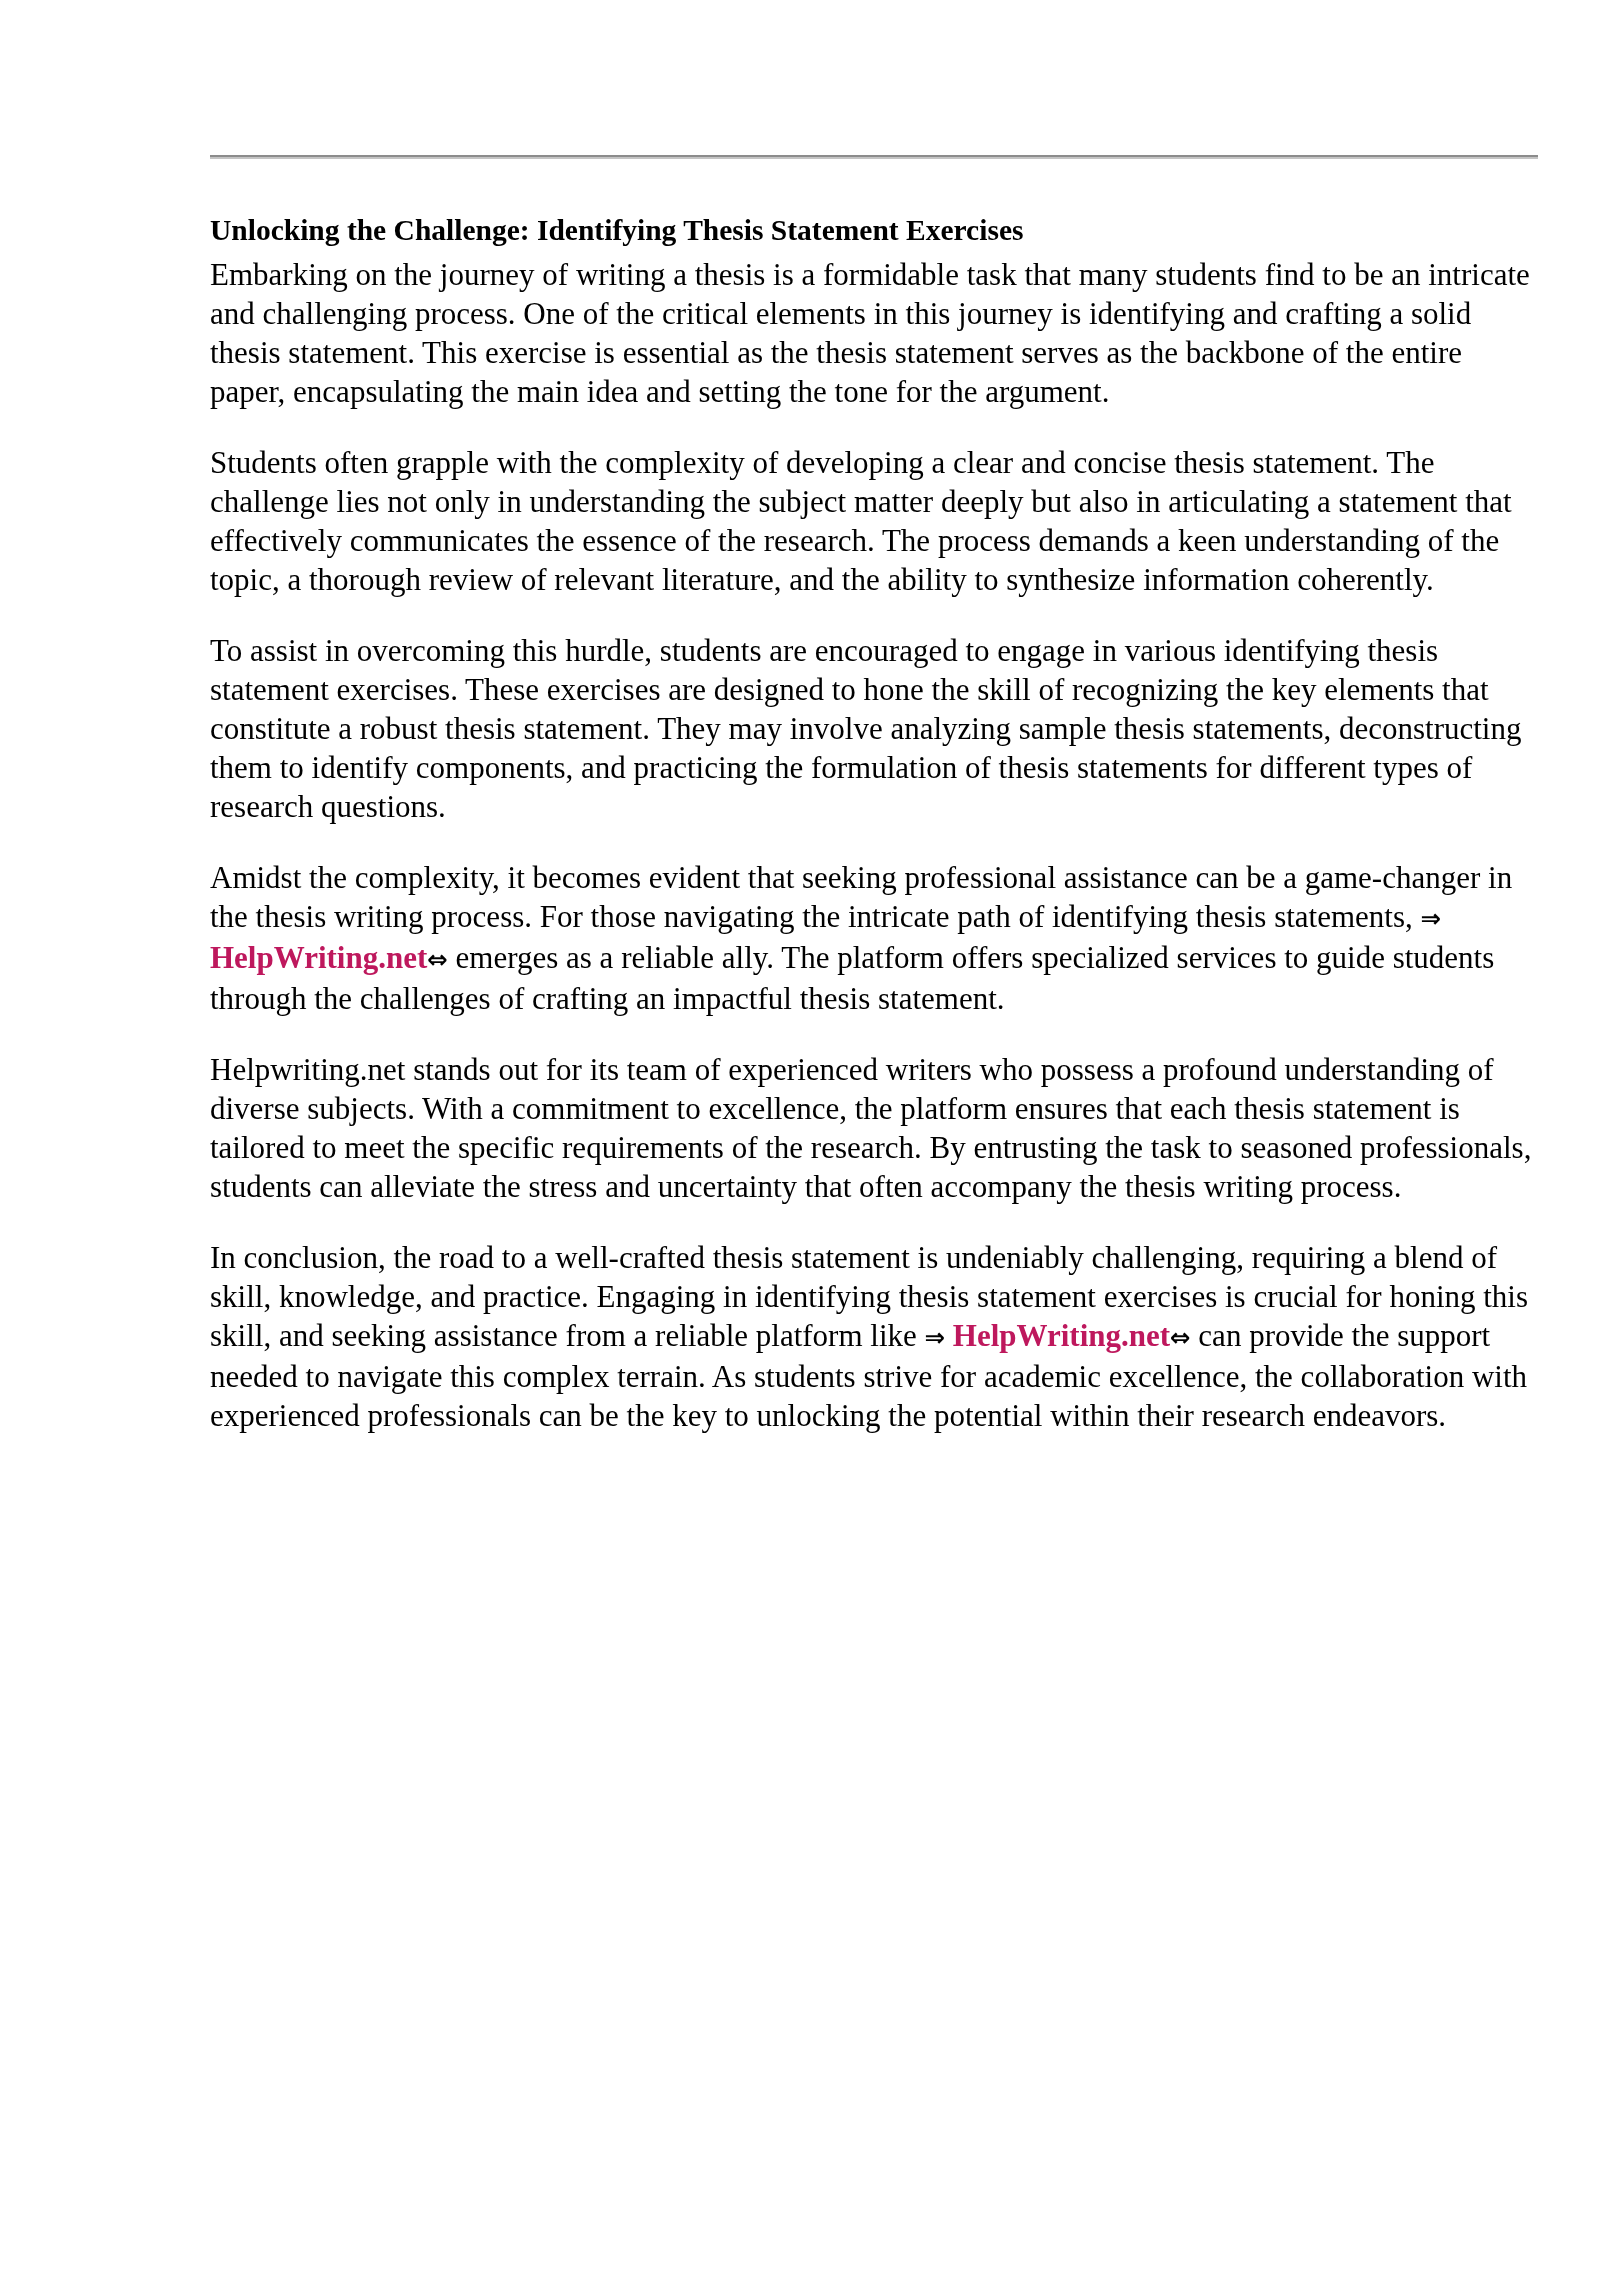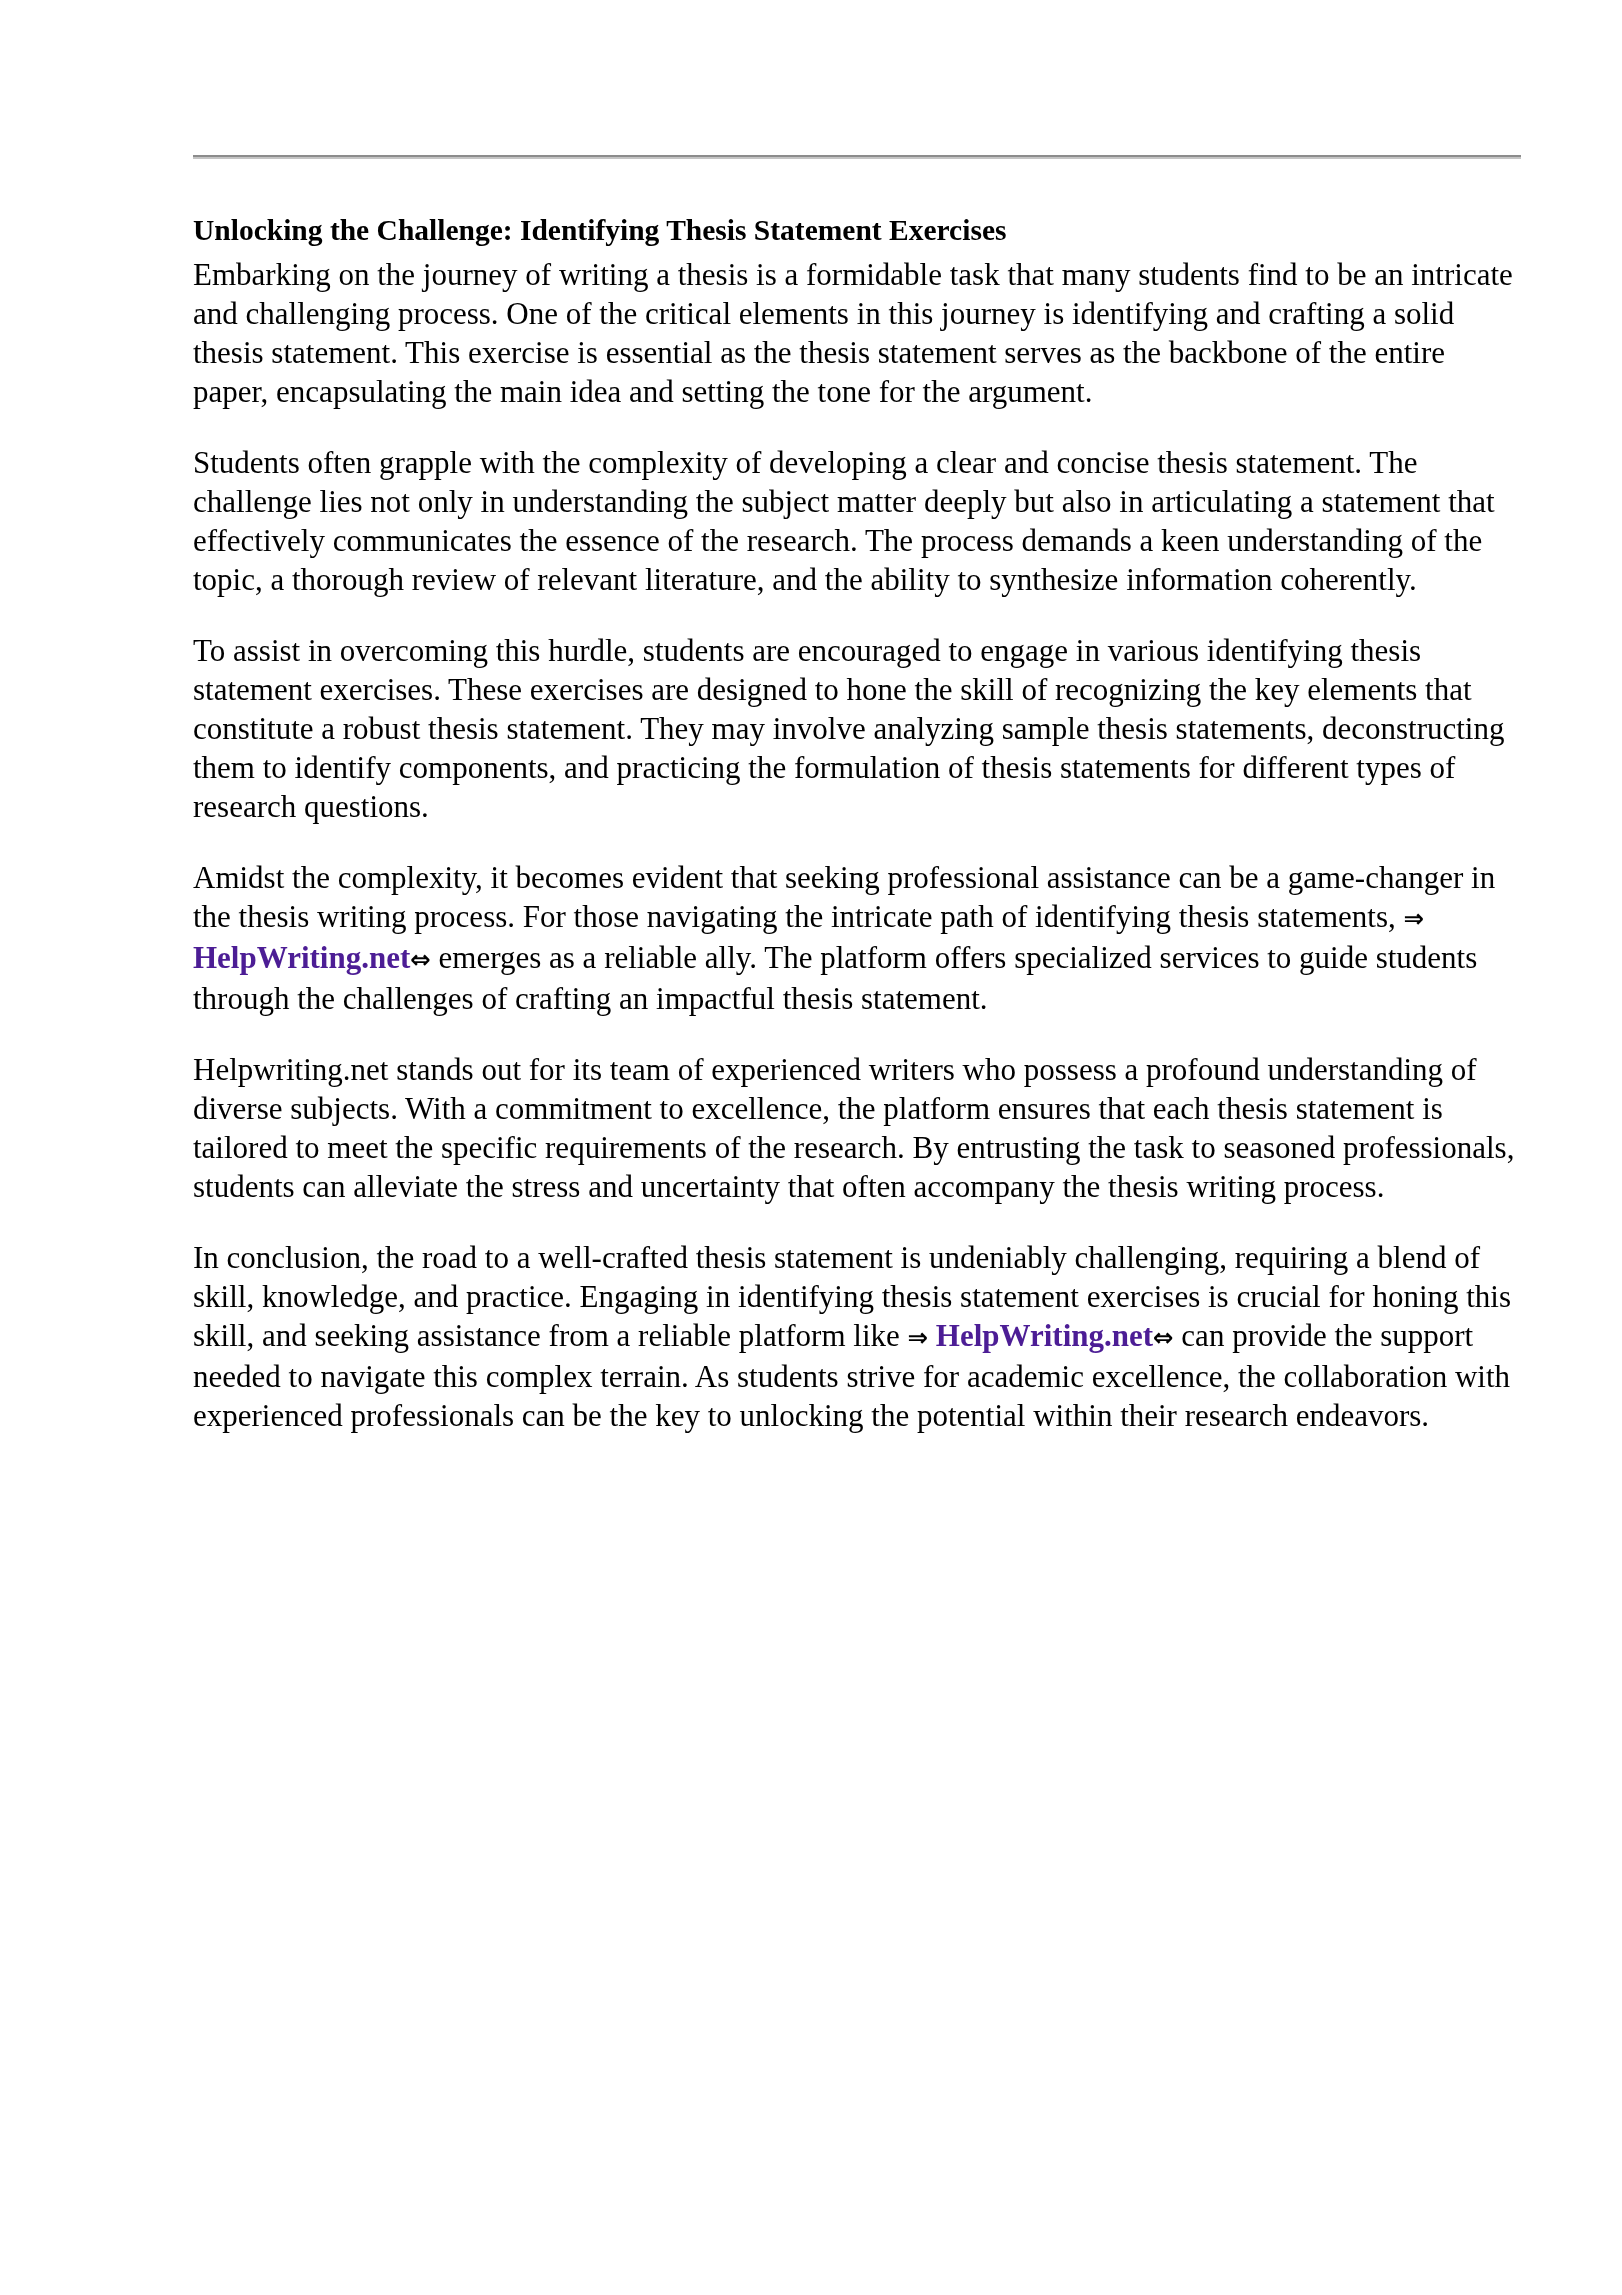--- a/index.html
+++ b/index.html
@@ -10,21 +10,21 @@
     body {
       width: 1622px;
       height: 2295px;
       position: relative;
       overflow: hidden;
       font-family: "Liberation Serif", serif;
       color: #000000;
     }
     .page {
       position: absolute;
-      left: 193px;
+      left: 210px;
       top: 155px;
       width: 1328px;
     }
     .rule {
       height: 2.3px;
       background: #8c8c8c;
       border-bottom: 2.3px solid #c4c4c4;
       margin: 0;
     }
     .title {
@@ -42,21 +42,21 @@
       white-space: normal;
     }
     .para.first { margin-top: 8px; }
     .para + .para { margin-top: 32px; }
     .arrow {
       font-family: "DejaVu Sans", sans-serif;
       font-size: 24.5px;
       font-weight: bold;
     }
     .link {
-      color: #4c1d95;
+      color: #be185d;
       font-weight: bold;
       text-decoration: none;
       cursor: pointer;
     }
   </style>
 </head>
 <body>
 
 <div class="page">
   <div class="rule"></div>

